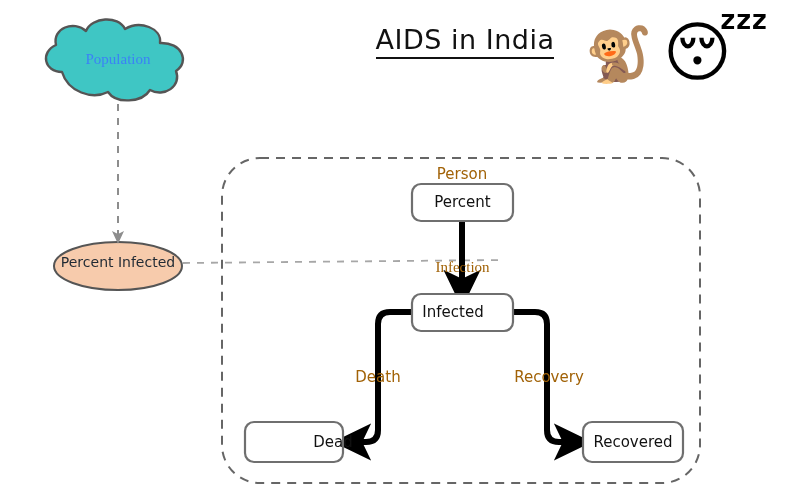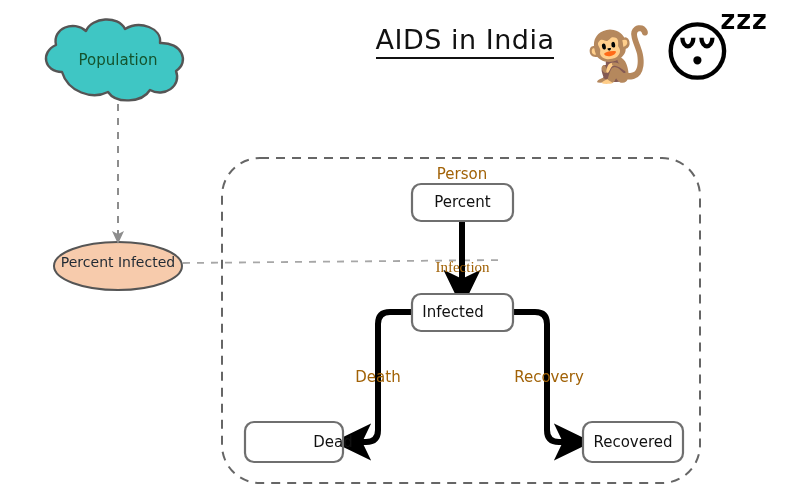--- a/index.html
+++ b/index.html
@@ -69,21 +69,21 @@
     position: absolute;
     font-family: "DejaVu Sans", sans-serif;
     font-size: 15px;
     color: #a16207;
     white-space: nowrap;
     text-align: center;
     background: transparent;
   }
   #label-population {
     left: 60px; top: 51px; width: 116px;
-    font-size: 15px; color: #14532d;
+    font-size: 15px; color: #3b82f6; font-family: Liberation Serif, serif;
   }
   #label-percent-infected {
     left: 48px; top: 254px; width: 140px;
     font-size: 14px; color: #1f2933;
   }
   #label-healthy  { left: 412px; top: 193px; width: 101px; font-size: 15px; }
   #label-infected { left: 412px; top: 303px; width: 82px; font-size: 15px; }
   #label-dead     { left: 245px; top: 433px; width: 98px;  font-size: 15px; margin-left: 39px; }
   #label-recovered{ left: 583px; top: 433px; width: 100px; font-size: 15px; }
 

